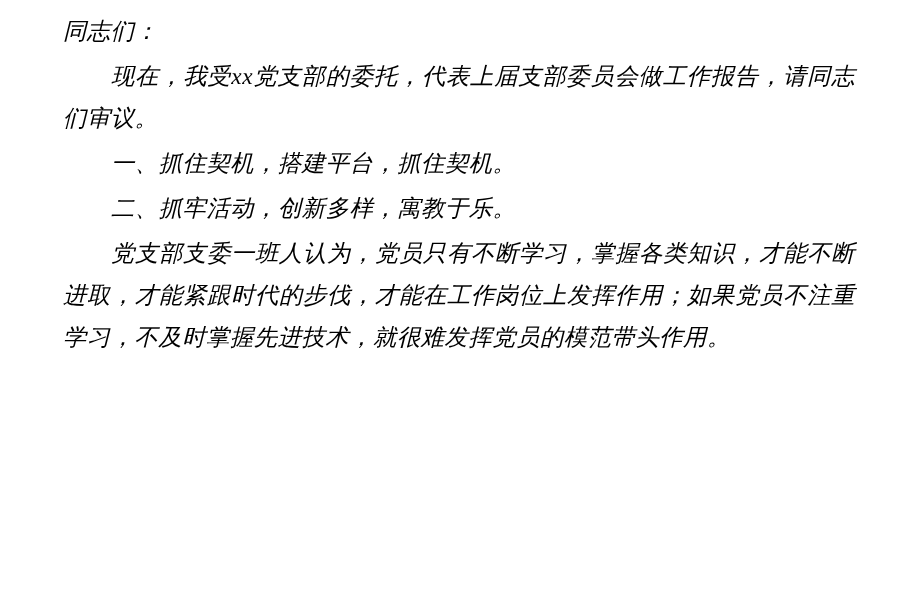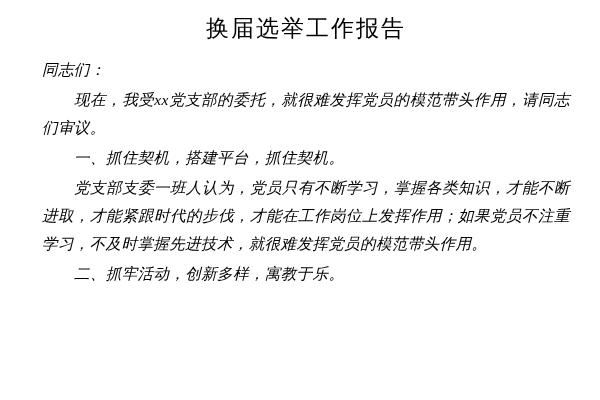--- a/index.html
+++ b/index.html
@@ -44,25 +44,24 @@
   }
   .indent-2 {
     text-indent: 32px;
   }
 </style>
 </head>
 <body>
 
 <div class="page">
 
-  <div class="doc-title">换届选举工作报告</div>
 
   <p class="para indent-0">同志们：</p>
 
-  <p class="para indent-2">现在，我受xx党支部的委托，就很难发挥党员的模范带头作用，请同志们审议。</p>
+  <p class="para indent-2">现在，我受xx党支部的委托，代表上届支部委员会做工作报告，请同志们审议。</p>
 
   <p class="para indent-2">一、抓住契机，搭建平台，抓住契机。</p>
 
+  <p class="para indent-2">二、抓牢活动，创新多样，寓教于乐。</p>
+
   <p class="para indent-2">党支部支委一班人认为，党员只有不断学习，掌握各类知识，才能不断进取，才能紧跟时代的步伐，才能在工作岗位上发挥作用；如果党员不注重学习，不及时掌握先进技术，就很难发挥党员的模范带头作用。</p>
-
-  <p class="para indent-2">二、抓牢活动，创新多样，寓教于乐。</p>
 
 </div>
 
 </body></html>

